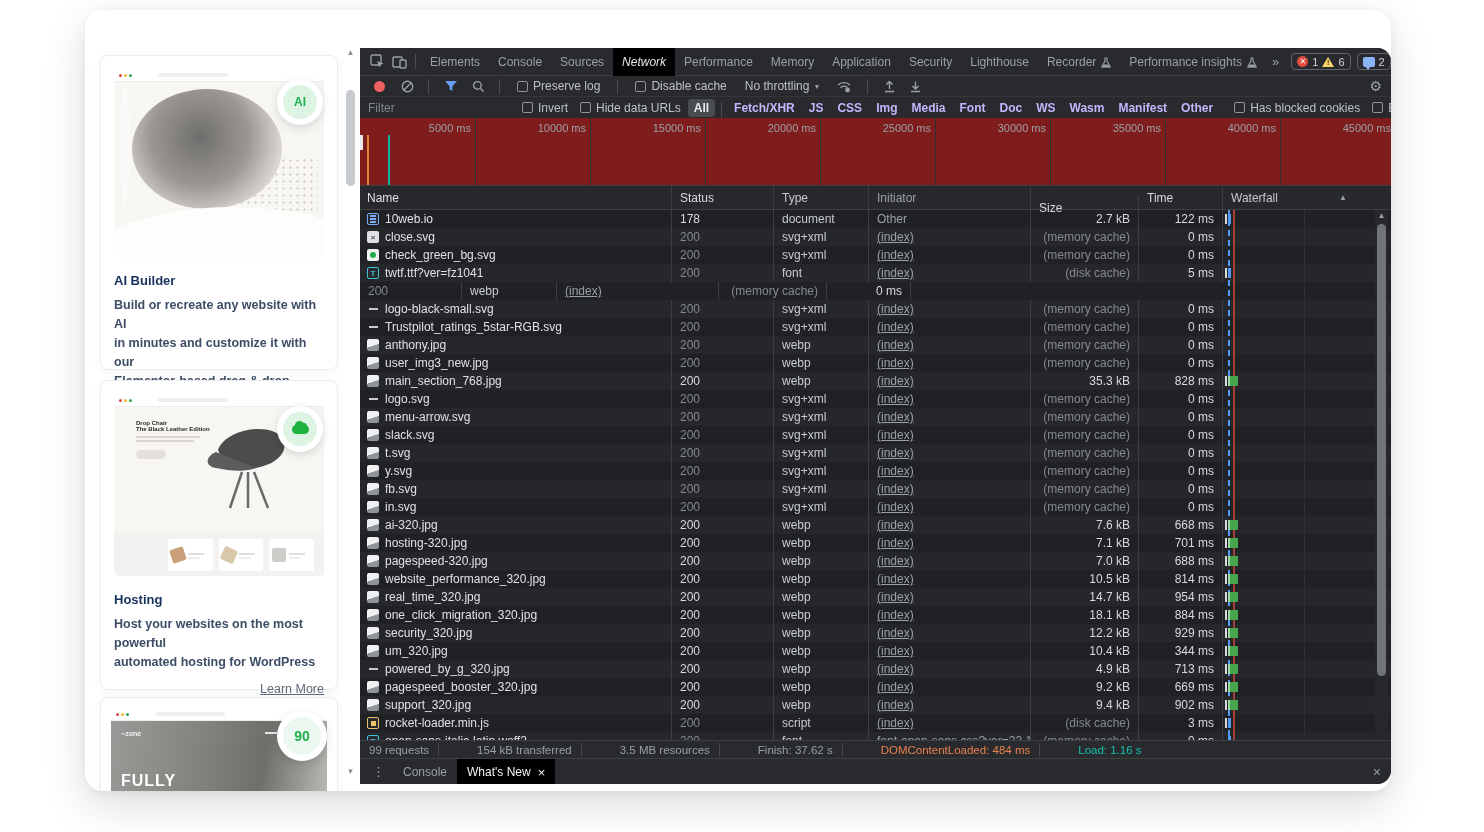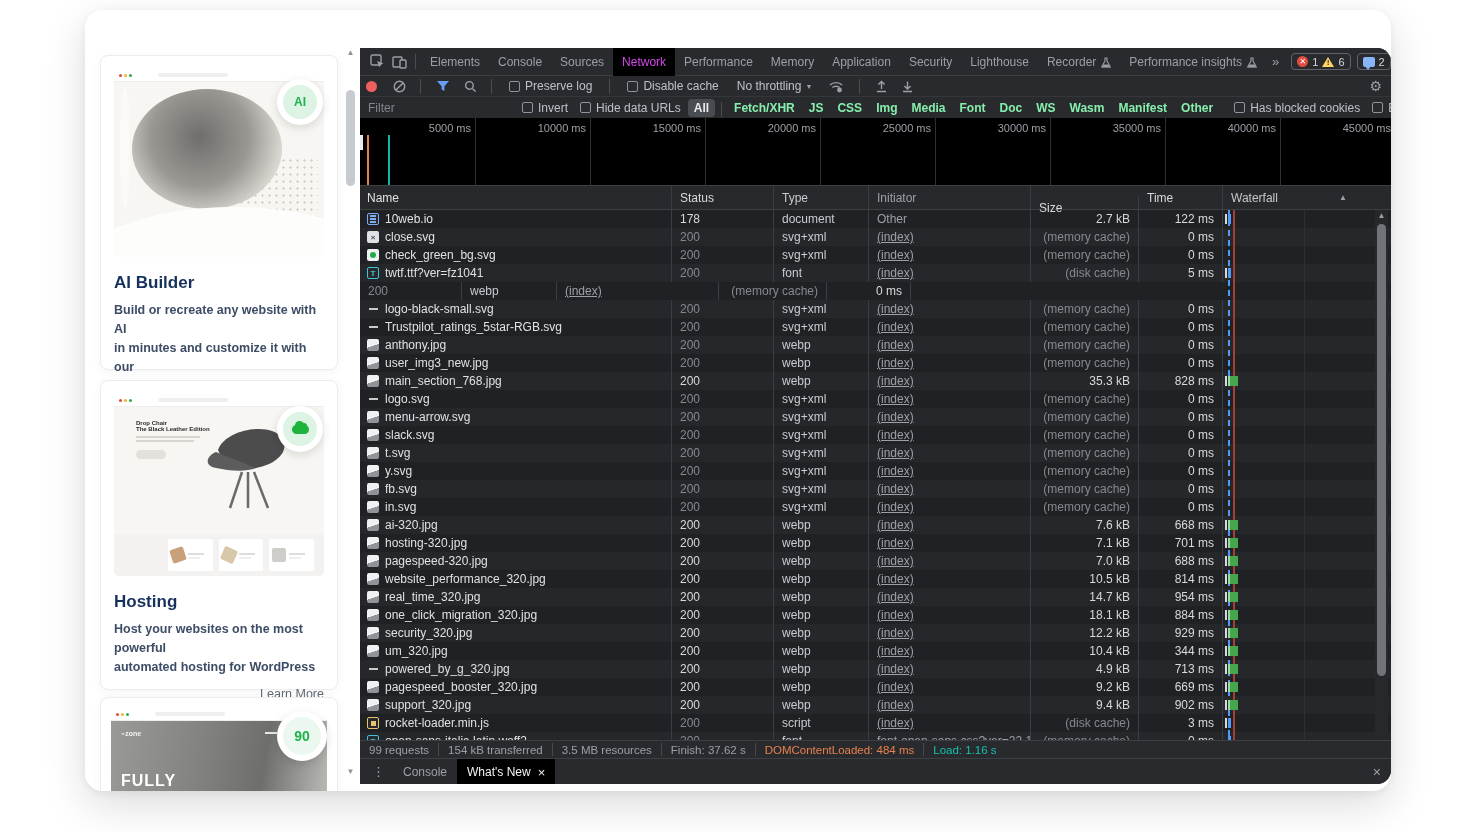--- a/index.html
+++ b/index.html
@@ -17,61 +17,61 @@
   .mdot { width:3px; height:3px; border-radius:50%; }
   .mock-url { margin-left:24px; width:70px; height:4px; background:#efefef; border-radius:2px; }
   .blob { position:absolute; border-radius:50%; }
   .dots-bg { position:absolute; background-image:radial-gradient(#d8d3cb 1px, transparent 1.2px); background-size:7px 7px; }
   .wave { position:absolute; background:#fdfdfc; border-radius:50%; }
   .badge { position:absolute; background:#fff; border-radius:50%; box-shadow:0 3px 10px rgba(0,0,0,.13); display:flex; align-items:center; justify-content:center; z-index:5; }
   .badge-in { border-radius:50%; background:#ddf3e3; display:flex; align-items:center; justify-content:center; color:#21b14c; font-weight:bold; }
   .cloud { width:17px; height:9px; background:#1db33e; border-radius:5px; position:relative; }
   .cloud:before { content:""; position:absolute; width:9px; height:9px; background:#1db33e; border-radius:50%; top:-4px; left:3px; }
   .cloud:after { content:""; position:absolute; width:6px; height:6px; background:#1db33e; border-radius:50%; top:-2px; left:9px; }
-  .card-title { font-size:17px; font-weight:bold; color:#16325c; margin-top:16px; }
+  .card-title { font-size:13px; font-weight:bold; color:#16325c; margin-top:16px; }
   .card-body { margin-top:8px; font-size:12.5px; line-height:1.52; color:#3d4d66; font-weight:bold; }
   .learn { display:block; margin-top:10px; text-align:right; font-size:12.5px; color:#5f6a76; text-decoration:underline; cursor:pointer; }
   .thumb-row { position:absolute; left:0; right:0; bottom:0; height:42px; background:#f3f2f0; display:flex; gap:6px; align-items:center; padding:0 10px 0 54px; }
   .thumb { width:50px; height:32px; background:#fff; border-radius:2px; display:flex; align-items:center; gap:3px; padding:3px; }
   .pg-scroll { position:absolute; left:259px; top:38px; bottom:14px; width:13px; display:flex; flex-direction:column; align-items:center; }
   .pg-arrow { color:#8d9298; font-size:8px; line-height:10px; height:10px; }
   .pg-track { flex:1; width:100%; position:relative; }
   .pg-thumb { position:absolute; left:2px; top:32px; width:9px; height:96px; background:#c7cbd0; border-radius:5px; }
 
   
   .devtools { position:absolute; left:275px; top:38px; width:1031px; height:736px; background:#202124; border-radius:0 14px 14px 0; color:#bdc1c6; font-size:12px; overflow:hidden; }
   .bar { position:absolute; left:0; width:100%; background:#292a2d; display:flex; align-items:center; }
   .dt-tabbar { top:0; height:28px; border-bottom:1px solid #3c4043; padding-left:6px; }
   .dt-tab { height:28px; display:flex; align-items:center; padding:0 9px; color:#9aa0a6; cursor:pointer; gap:5px; white-space:nowrap; }
-  .dt-tab.active { background:#000; color:#d946ef; }
+  .dt-tab.active { background:#000; color:#e5e5e5;font-style:italic; }
   .divider { width:1px; height:15px; background:#4a4d50; margin:0 5px; flex:none; }
   .ico { display:inline-flex; align-items:center; justify-content:center; flex:none; cursor:pointer; }
   .glyph { color:#9aa0a6; }
   .badge-box { display:flex; align-items:center; gap:4px; border:1px solid #5f6368; border-radius:4px; height:17px; padding:0 5px; margin-left:6px; color:#d3d6d9; font-size:11px; cursor:pointer; }
   .errdot { width:11px; height:11px; border-radius:50%; background:#e14c41; color:#fff; font-size:8px; display:flex; align-items:center; justify-content:center; font-weight:bold; }
   .warntri { width:0; height:0; border-left:6px solid transparent; border-right:6px solid transparent; border-bottom:10px solid #fdd663; position:relative; }
   .warntri:after { content:"!"; position:absolute; left:-1.5px; top:2px; font-size:7px; color:#202124; font-weight:bold; }
   .bubble { width:12px; height:10px; background:#8ab4f8; border-radius:2px; position:relative; }
   .bubble:after { content:""; position:absolute; left:2px; bottom:-3px; border-left:3px solid transparent; border-right:3px solid transparent; border-top:4px solid #8ab4f8; }
 
-  .dt-actionbar { top:28px; height:20px; gap:6px; }
+  .dt-actionbar { top:28px; height:20px; padding-left:8px; gap:6px; }
   .rec { width:11px; height:11px; border-radius:50%; background:#ee5f5f; margin:0 6px; }
   .cb { width:11px; height:11px; border:1px solid #8f9397; border-radius:2px; background:transparent; display:inline-block; margin-right:5px; flex:none; }
   .tool-label { display:flex; align-items:center; color:#bdc1c6; margin:0 6px; cursor:pointer; white-space:nowrap; }
   .dd { display:flex; align-items:center; gap:4px; margin:0 6px; cursor:pointer; }
   .dd-caret { font-size:7px; color:#9aa0a6; }
   .bar-gear { position:absolute; right:9px; }
 
   .dt-filterbar { top:48px; height:22px; padding-left:8px; gap:0; border-top:1px solid #35363a; }
   .filter-input { background:transparent; border:none; outline:none; color:#e8eaed; font-size:12px; width:148px; font-family:inherit; }
   .filter-input::placeholder { color:#80868b; }
-  .chip { padding:2px 6px; border-radius:4px; color:#86efac; margin:0 1px; cursor:pointer; white-space:nowrap; }
+  .chip { padding:2px 6px; border-radius:4px; color:#c4b5fd; margin:0 1px; cursor:pointer; white-space:nowrap; }
   .chip.active { background:#494c50; color:#e8eaed; }
 
-  .dt-overview { position:absolute; left:0; top:70px; width:100%; height:68px; background:#000000; border-bottom:1px solid #3c4043; overflow:hidden; }
+  .dt-overview { position:absolute; left:0; top:70px; width:100%; height:68px; background:#7f1d1d; border-bottom:1px solid #3c4043; overflow:hidden; }
   .grid-v { position:absolute; top:0; bottom:0; width:1px; background:#2e3033; }
   .ruler-label { position:absolute; top:4px; width:58px; text-align:right; font-size:11px; color:#9aa0a6; }
   .ov-line { position:absolute; top:17px; bottom:0; width:2px; }
   .ov-grip { position:absolute; left:0; top:17px; width:3px; height:15px; background:#e8eaed; }
 
   .dt-thead { position:absolute; top:138px; height:24px; width:100%; background:#28292c; border-bottom:1px solid #3c4043; display:flex; align-items:center; color:#c5c8cb; }
   .hc { height:100%; display:flex; align-items:center; padding-left:8px; border-right:1px solid #3a3d41; flex:none; cursor:pointer; position:relative; }
   .dt-tbody { position:absolute; top:162px; height:530px; width:100%; overflow:hidden; }
   .dt-row { display:flex; height:18px; align-items:center; cursor:pointer; }
   .dt-row.alt { background:#26272b; }
@@ -101,21 +101,21 @@
   .wf-green{ position:absolute; left:5px; top:4px; width:10px; height:10px; background:#45a64d; border-left:2px solid #9fd8a4; z-index:3; }
   .wf-bluechip { position:absolute; left:5px; top:4px; width:3px; height:10px; background:#4f9bf7; z-index:3; }
   .wf-line-blue { position:absolute; left:868px; top:0; width:2px; height:100%; background:repeating-linear-gradient(180deg,#4f9bf7 0 6px, transparent 6px 10px); z-index:2; }
   .wf-line-red  { position:absolute; left:873px; top:0; width:2px; height:100%; background:#a43e36; z-index:2; }
   .wf-grid { position:absolute; left:944px; top:0; width:1px; height:100%; background:#2e3033; }
   .sort-arrow { position:absolute; right:44px; font-size:8px; color:#9aa0a6; }
   .dt-scrolltrack { position:absolute; right:3px; top:0; width:13px; height:100%; background:#27282b; z-index:6; display:flex; flex-direction:column; align-items:center; }
   .dt-scroll-arrow { color:#9aa0a6; font-size:8px; height:12px; line-height:12px; }
   .dt-thumb { width:9px; height:452px; margin-top:2px; background:#707479; border-radius:5px; }
 
-  .dt-statusbar { top:692px; height:18px; font-size:11.5px; color:#9aa0a6; border-top:1px solid #3c4043; }
+  .dt-statusbar { top:692px; height:18px; font-size:11.5px; color:#9aa0a6; border-top:1px solid #3c4043;gap:29px; }
   .sb-item { padding:0 9px; border-right:1px solid #47494d; white-space:nowrap; height:13px; display:flex; align-items:center; }
   .sb-item:last-child { border-right:none; }
   .sb-dcl { color:#e8814e; }
   .sb-load { color:#13c1ae; }
 
   .dt-drawer { top:710px; height:26px; border-top:1px solid #3c4043; padding-left:4px; }
   .drawer-tab { height:26px; display:flex; align-items:center; padding:0 10px; gap:7px; color:#9aa0a6; cursor:pointer; }
   .drawer-tab.active { background:#000; color:#f1f3f4; }
   .drawer-close { position:absolute; right:10px; color:#9aa0a6; font-size:14px; cursor:pointer; }
   .kebab { color:#9aa0a6; font-size:13px; letter-spacing:0; padding:0 8px; cursor:pointer; }

